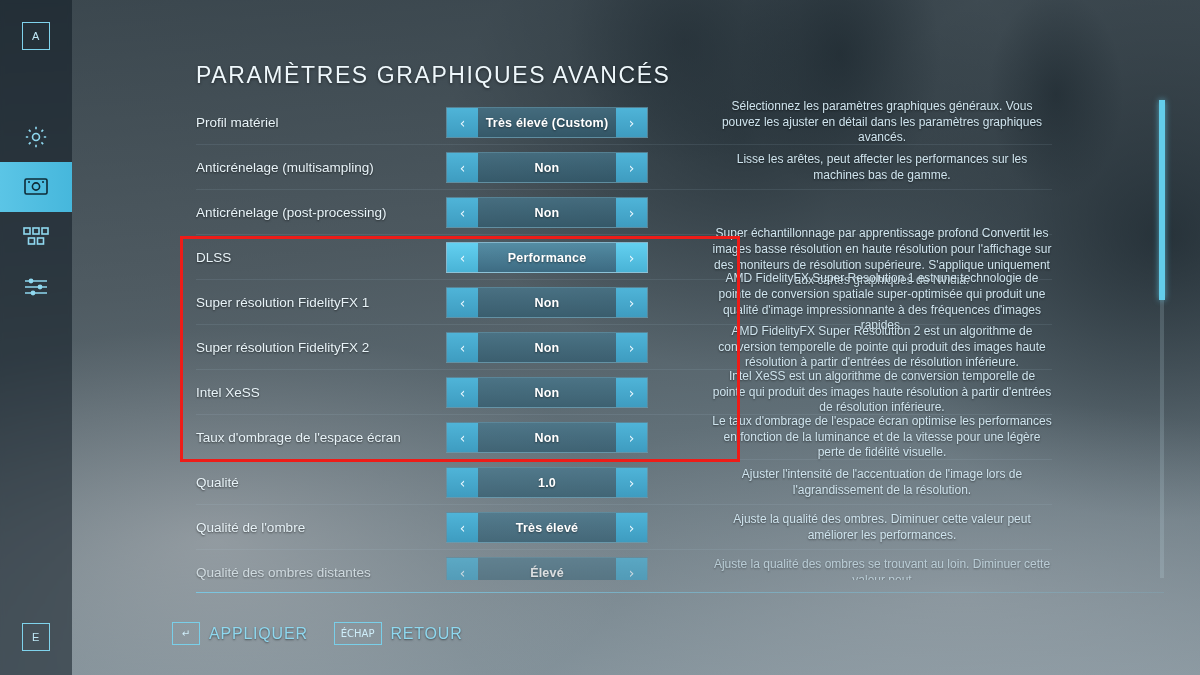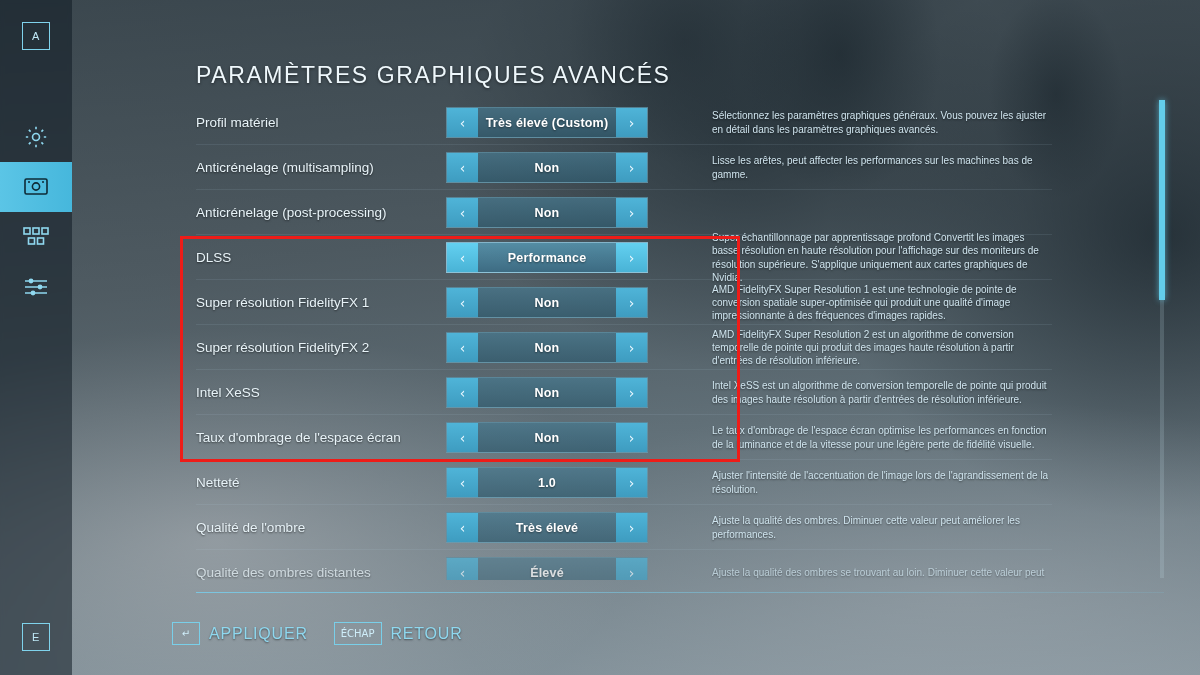--- a/index.html
+++ b/index.html
@@ -119,23 +119,24 @@
     background: linear-gradient(180deg, rgba(86,150,176,0.85), rgba(58,110,136,0.85));
     border-color: rgba(180,230,250,0.6);
   }
   .row.highlight .stepper .arrow {
     background: linear-gradient(180deg, #63d0f0, #49b3d6);
   }
 
   .row-desc {
     position: absolute; left: 640px;
     width: 340px;
-    font-size: 10px; line-height: 1.32;
+    font-size: 12px; line-height: 1.32;
     color: #cfe4ee;
     text-shadow: 0 1px 2px rgba(0,0,0,0.5);
+    text-align: center;
   }
 
   
   .row::after {
     content: "";
     position: absolute; left: 124px; right: 148px; bottom: 0;
     height: 1px;
     background: rgba(190,220,235,0.10);
   }
 
@@ -313,21 +314,21 @@
         <div class="row">
           <div class="row-label">Taux d'ombrage de l'espace écran</div>
           <div class="stepper">
             <div class="arrow">‹</div>
             <div class="value">Non</div>
             <div class="arrow">›</div>
           </div>
           <div class="row-desc">Le taux d'ombrage de l'espace écran optimise les performances en fonction de la luminance et de la vitesse pour une légère perte de fidélité visuelle.</div>
         </div>
         <div class="row">
-          <div class="row-label">Netteté</div>
+          <div class="row-label">Qualité</div>
           <div class="stepper">
             <div class="arrow">‹</div>
             <div class="value">1.0</div>
             <div class="arrow">›</div>
           </div>
           <div class="row-desc">Ajuster l'intensité de l'accentuation de l'image lors de l'agrandissement de la résolution.</div>
         </div>
         <div class="row">
           <div class="row-label">Qualité de l'ombre</div>
           <div class="stepper">

